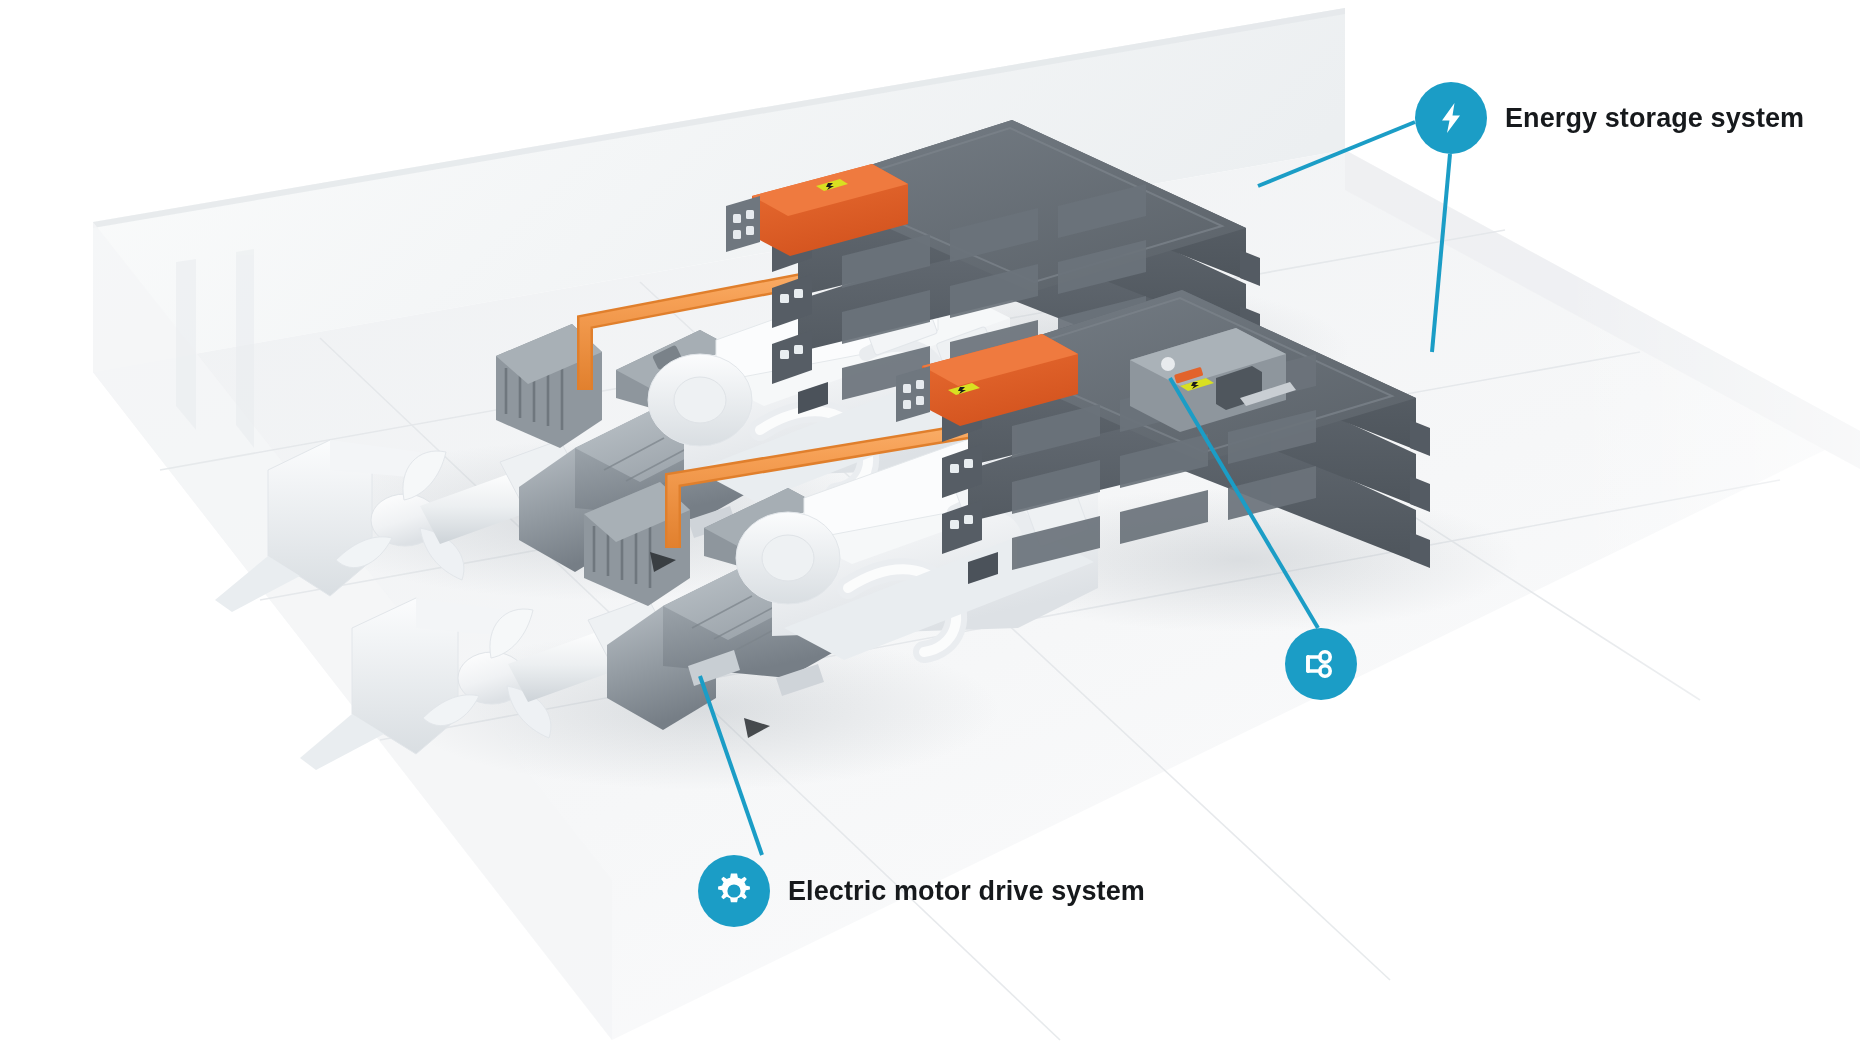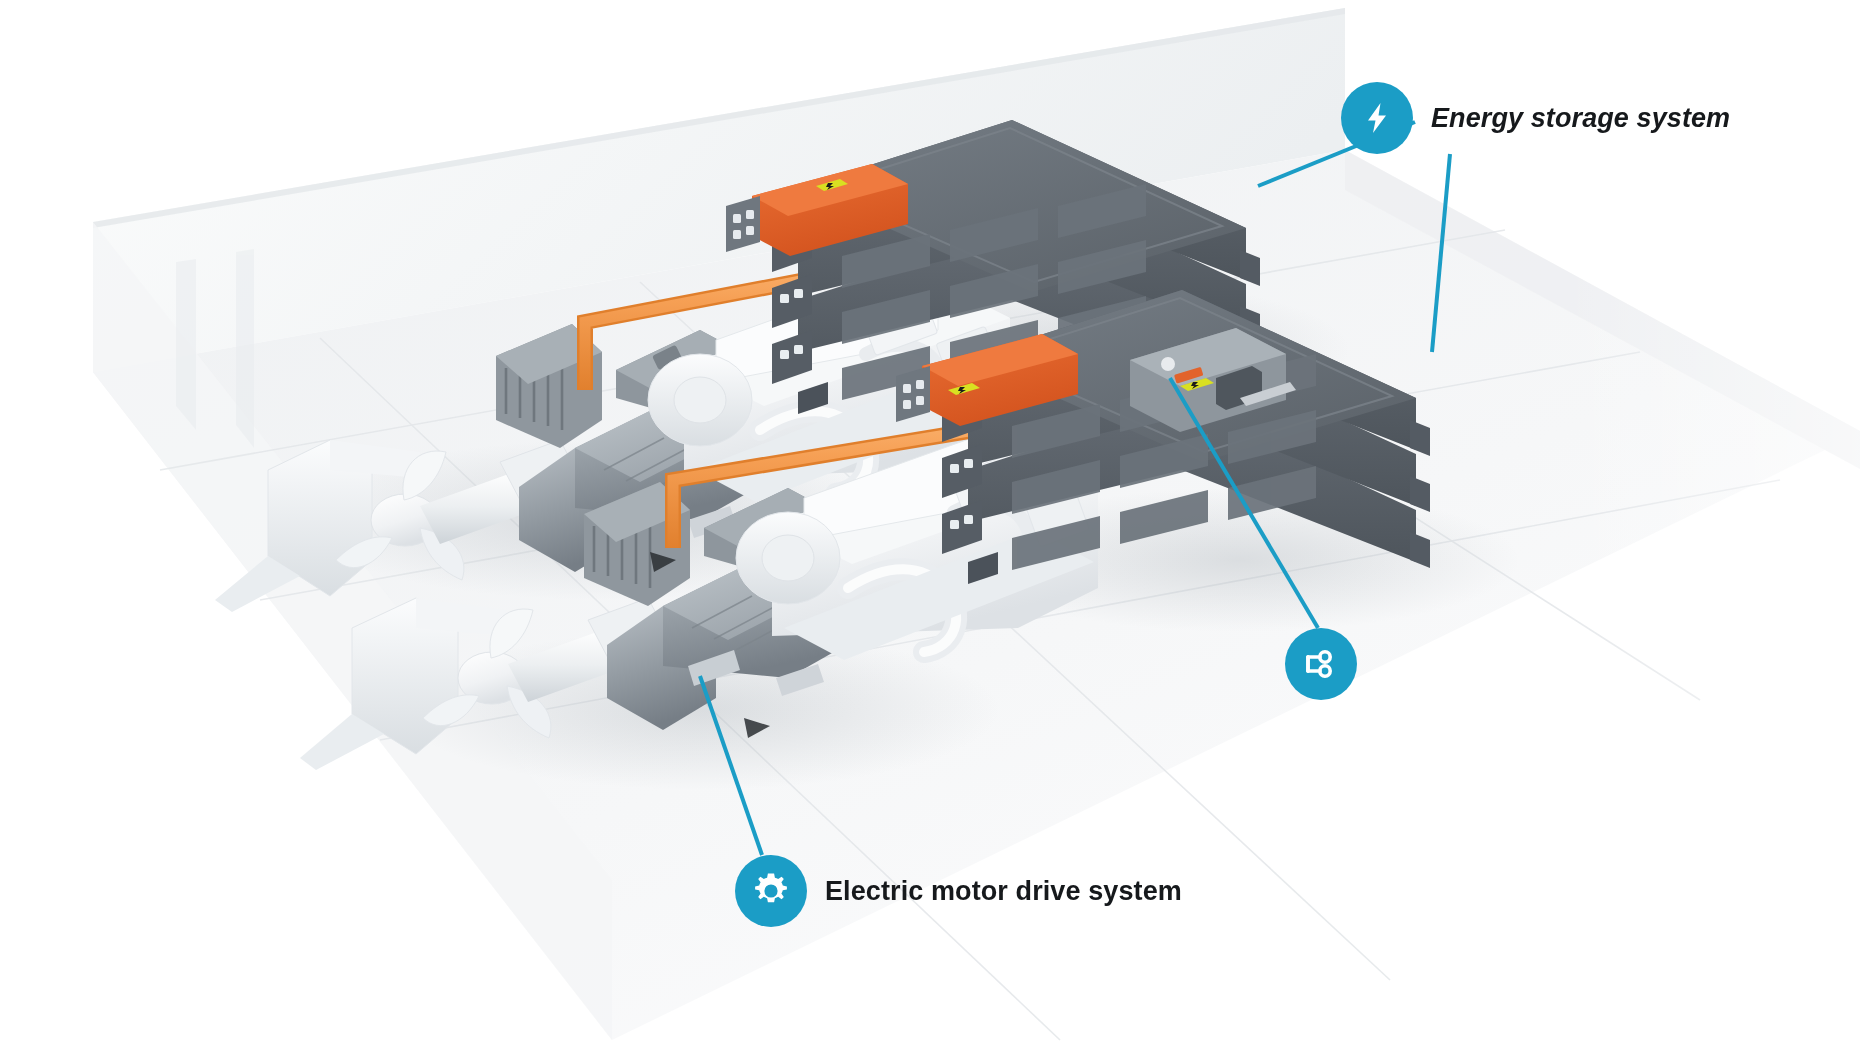--- a/index.html
+++ b/index.html
@@ -418,21 +418,21 @@
 
     <path d="M1415,122 L1258,186" stroke="#1b9dc6" stroke-width="4" fill="none"></path>
 
     <path d="M1450,154 L1432,352" stroke="#1b9dc6" stroke-width="4" fill="none"></path>
 
     <path d="M1318,628 L1170,378" stroke="#1b9dc6" stroke-width="4" fill="none"></path>
 
     <path d="M762,855 L700,676" stroke="#1b9dc6" stroke-width="4" fill="none"></path>
   </svg>
 
-  <div class="callout" style="left:1341px; top:82px;font-style:italic;">
+  <div class="callout" style="left:1415px; top:82px;">
     <div class="badge" style="background:#1b9dc6;">
       <svg width="40" height="40" viewBox="0 0 40 40" aria-hidden="true">
         <path d="M23.5 5 L11 22.5 L18.5 22.5 L16 35 L29 17.5 L21.5 17.5 Z" fill="#ffffff"></path>
       </svg>
     </div>
     <span class="callout-label">Energy storage system</span>
   </div>
 
   <div class="callout" style="left:1285px; top:628px;">
     <div class="badge" style="background:#1b9dc6;">
@@ -442,21 +442,21 @@
           <path d="M8 14 L8 28"></path>
           <path d="M8 28 L20 28"></path>
         </g>
         <circle cx="25" cy="14" r="5.2" fill="none" stroke="#ffffff" stroke-width="3.6"></circle>
         <circle cx="25" cy="28" r="5.2" fill="none" stroke="#ffffff" stroke-width="3.6"></circle>
         <path d="M8 14 L8 28" stroke="#ffffff" stroke-width="3.6" stroke-linecap="round"></path>
       </svg>
     </div>
   </div>
 
-  <div class="callout" style="left:735px; top:855px;">
+  <div class="callout" style="left:698px; top:855px;">
     <div class="badge" style="background:#1b9dc6;">
       <svg width="42" height="42" viewBox="0 0 42 42" aria-hidden="true">
         <path fill="#ffffff" d="M21 3.6 l3.1 0 0.8 4.1 a13.6 13.6 0 0 1 3.3 1.4 l3.4 -2.4 2.2 2.2 -2.4 3.4 a13.6 13.6 0 0 1 1.4 3.3 l4.1 0.8 0 3.1 -4.1 0.8 a13.6 13.6 0 0 1 -1.4 3.3 l2.4 3.4 -2.2 2.2 -3.4 -2.4 a13.6 13.6 0 0 1 -3.3 1.4 l-0.8 4.1 -3.1 0 -3.1 0 -0.8 -4.1 a13.6 13.6 0 0 1 -3.3 -1.4 l-3.4 2.4 -2.2 -2.2 2.4 -3.4 a13.6 13.6 0 0 1 -1.4 -3.3 l-4.1 -0.8 0 -3.1 4.1 -0.8 a13.6 13.6 0 0 1 1.4 -3.3 l-2.4 -3.4 2.2 -2.2 3.4 2.4 a13.6 13.6 0 0 1 3.3 -1.4 l0.8 -4.1 z M21 14.4 a6.6 6.6 0 1 0 0 13.2 a6.6 6.6 0 0 0 0 -13.2 z"></path>
       </svg>
     </div>
     <span class="callout-label">Electric motor drive system</span>
   </div>
 
 </div>
 

